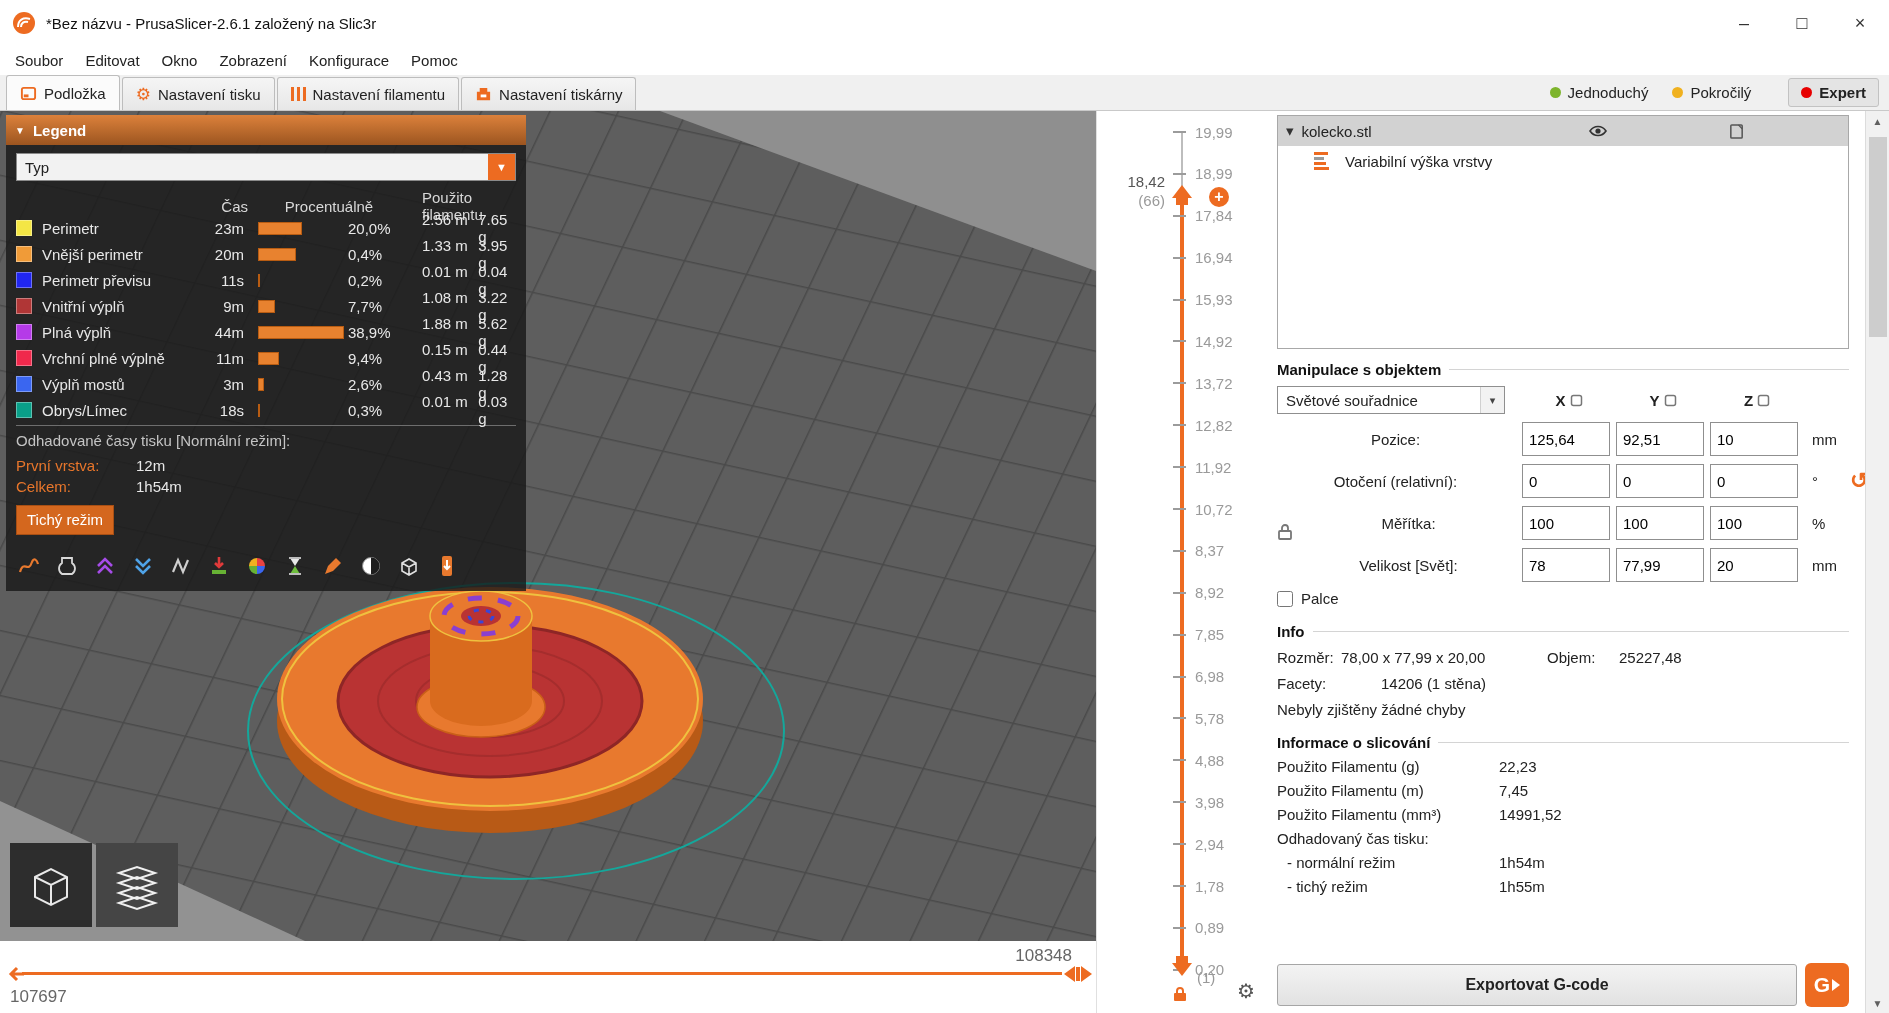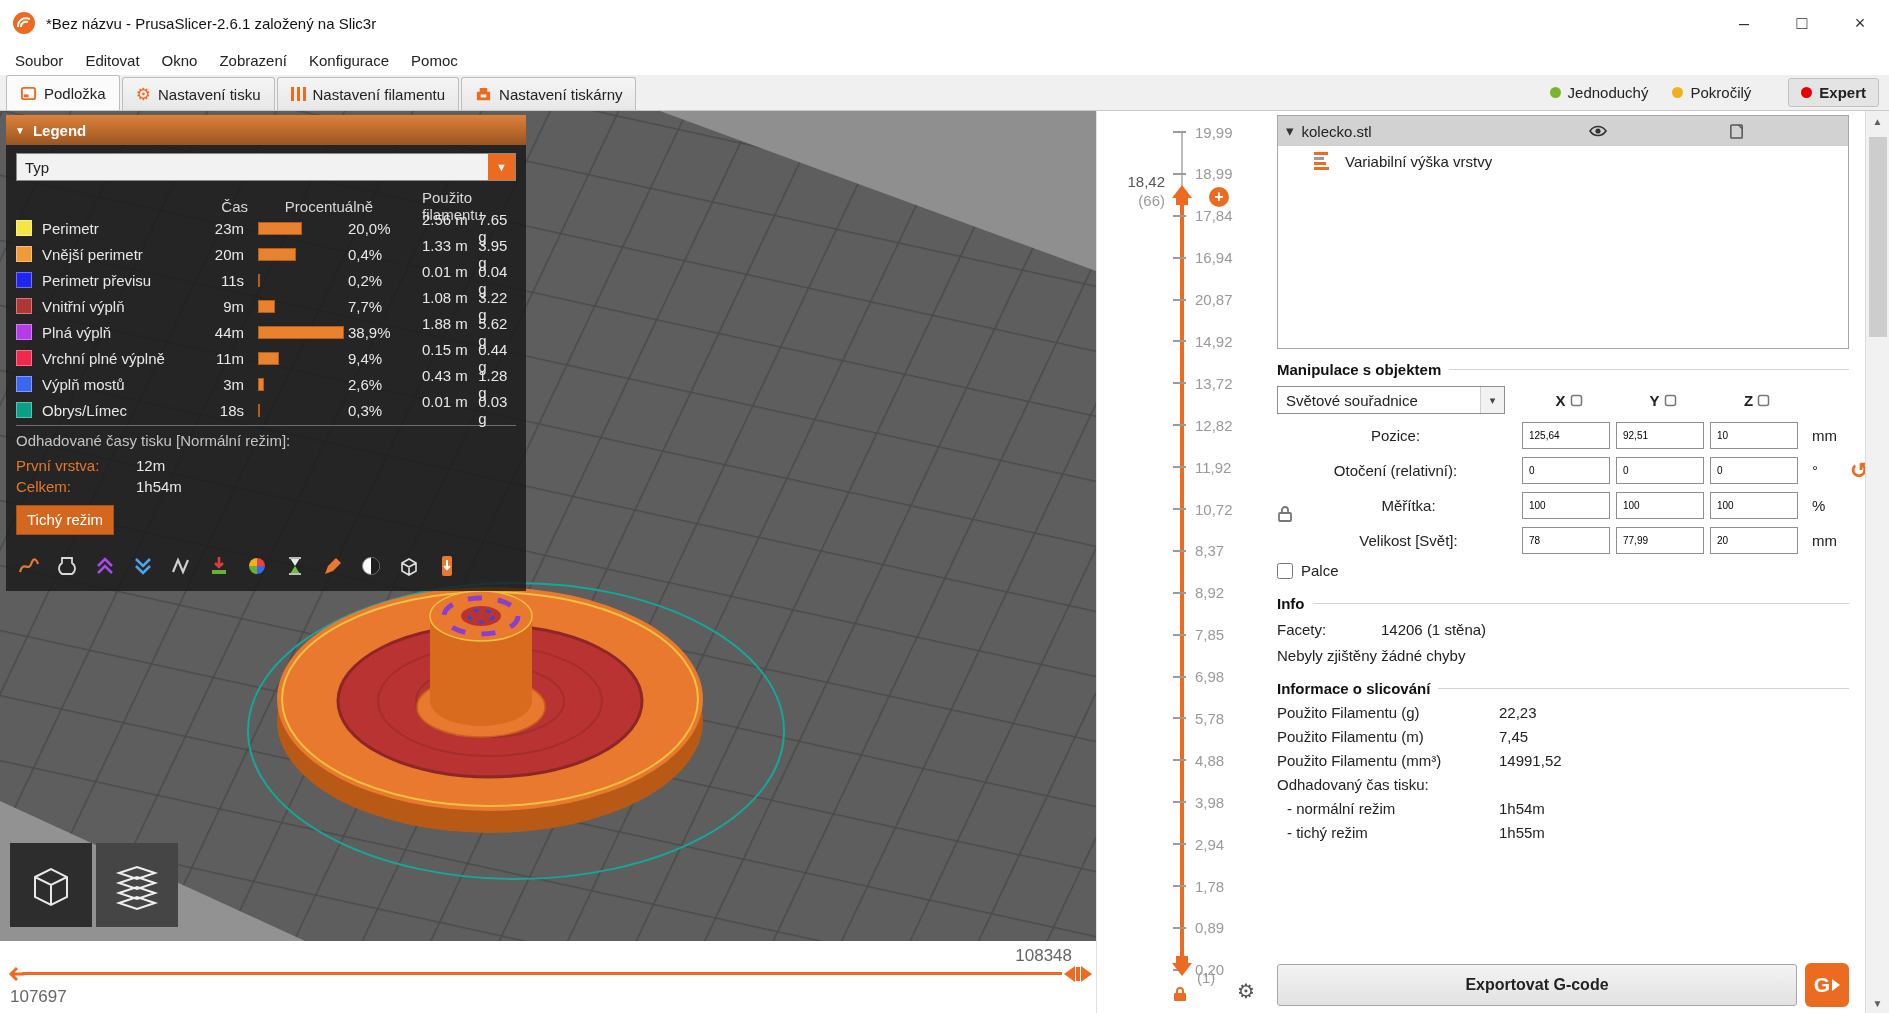--- a/index.html
+++ b/index.html
@@ -116,21 +116,21 @@
 
   .manip { margin-top:12px; }
   .manip-grid { display:grid; grid-template-columns:245px 94px 94px 94px 46px 28px; row-gap:8px; align-items:center; margin-top:8px; }
   .coord-combo { grid-column:1 / 2; width:228px; display:flex; height:28px; border:1px solid #8f8f8f; background:#fff; }
   .coord-combo .val { flex:1; display:flex; align-items:center; padding-left:8px; }
   .coord-combo .btn { width:24px; display:flex; align-items:center; justify-content:center; color:#444; font-size:11px; border-left:1px solid #d0d0d0; background:#f2f2f2; }
   .axis-hd { display:flex; align-items:center; justify-content:center; gap:4px; font-weight:bold; }
   .mlabel { padding-right:8px;text-align:center; }
   .mlabel.indent { padding-left:26px; position:relative; }
   .mlabel .lockwrap { position:absolute; left:0; top:8px; }
-  .minput { width:88px; height:27px; border:1px solid #8f8f8f; padding:0 6px; font-size:10px; font-family:"Liberation Sans",sans-serif; }
+  .minput { width:88px; height:34px; border:1px solid #8f8f8f; padding:0 6px; font-size:15px; font-family:"Liberation Sans",sans-serif; }
   .munit { padding-left:8px; }
   .reset { color:#ED6B21; font-size:22px; font-weight:bold; line-height:1; }
   .palce-row { display:flex; align-items:center; gap:8px; margin-top:8px; }
   .palce-row input { width:16px; height:16px; }
 
   .info { margin-top:16px; }
   .info-line { display:flex; margin-top:9px; }
   .info-line .k1 { width:64px; }
   .info-line .v1 { width:196px; }
   .info-line .k2 { width:72px; margin-left:10px; }
@@ -509,21 +509,21 @@
         <div class="tick">
             <span class="dash"></span>
             <span>17,84</span>
           </div>
         <div class="tick">
             <span class="dash"></span>
             <span>16,94</span>
           </div>
         <div class="tick">
             <span class="dash"></span>
-            <span>20,87</span>
+            <span>15,93</span>
           </div>
         <div class="tick">
             <span class="dash"></span>
             <span>14,92</span>
           </div>
         <div class="tick">
             <span class="dash"></span>
             <span>13,72</span>
           </div>
         <div class="tick">
@@ -701,20 +701,26 @@
           <input type="checkbox" style="">
           <span>Palce</span>
         </div>
       </div>
 
       <div class="info">
         <div class="section-hd">
             <span>Info</span>
           </div>
         <div class="info-line">
+          <span class="k1">Rozměr:</span>
+          <span class="v1">78,00 x 77,99 x 20,00</span>
+          <span class="k2">Objem:</span>
+          <span>25227,48</span>
+        </div>
+        <div class="info-line">
           <span class="kf">Facety:</span>
           <span>14206 (1 stěna)</span>
         </div>
         <div class="info-line">
           <span>Nebyly zjištěny žádné chyby</span>
         </div>
       </div>
 
       <div class="slicing">
         <div class="section-hd">

